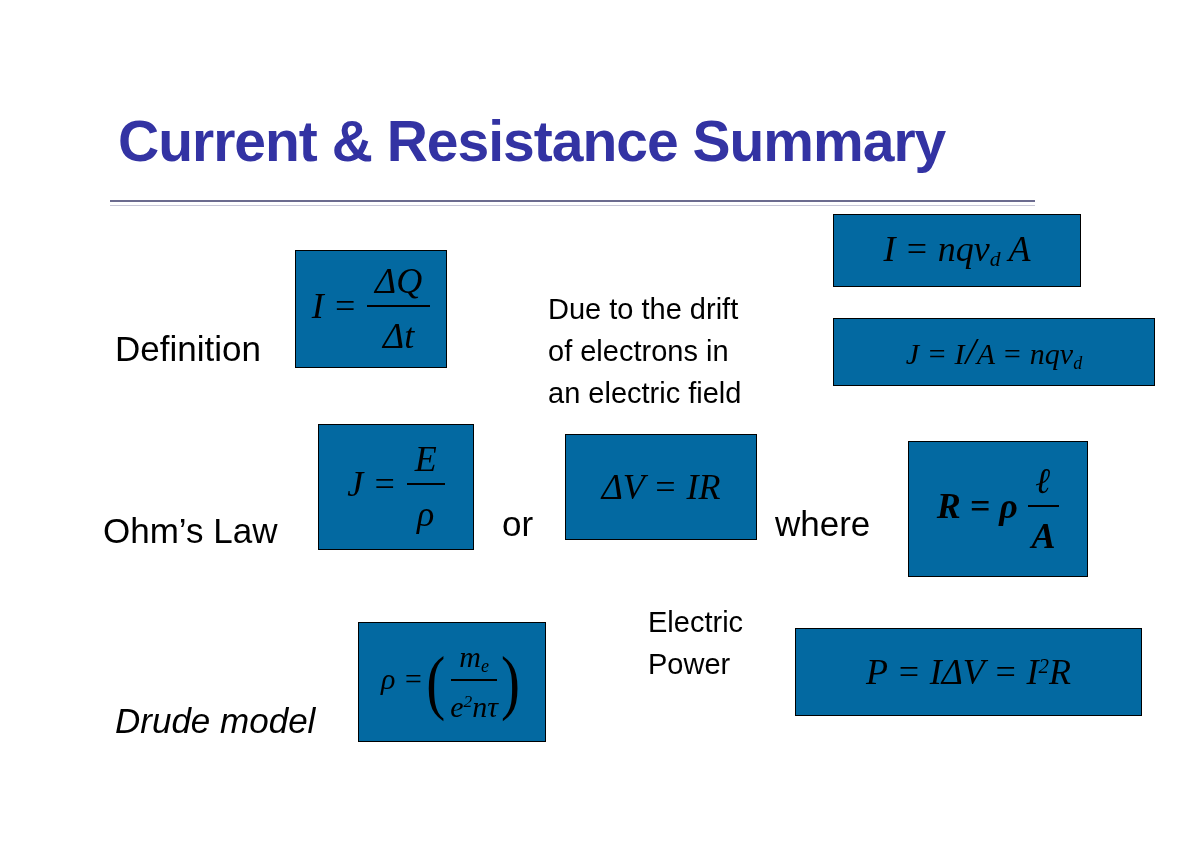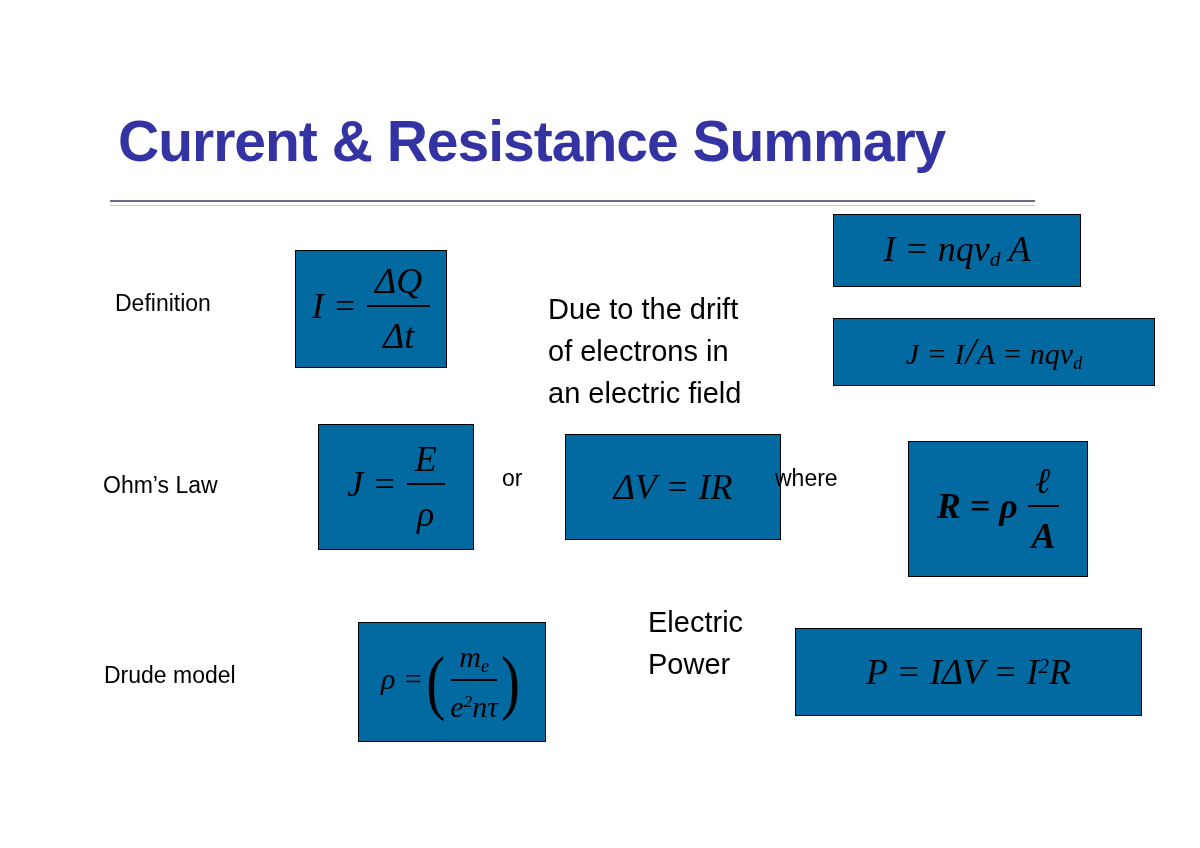--- a/index.html
+++ b/index.html
@@ -12,21 +12,21 @@
   .title {
     font-size:57px; font-weight:bold; color:#3333A3; letter-spacing:-1px;
     white-space:nowrap;
   }
   .title-rule {
     height:3px;
     border-top:2px solid #6b6b8f;
     border-bottom:1px solid #c8c8d8;
   }
 
-  .label { font-size:23px; color:#000; white-space:nowrap; }
+  .label { font-size:35px; color:#000; white-space:nowrap;margin-top:39px; }
   .note  { font-size:29px; line-height:42px; color:#000; }
 
   .box {
     position:absolute;
     background:#0369a1;
     border:1.5px solid #000;
     display:flex; align-items:center; justify-content:center;
     box-sizing:border-box;
   }
 
@@ -99,36 +99,36 @@
     <span class="formula">
       <span>J =</span><span class="frac">
           <span class="num">E</span>
           <span class="den">ρ</span>
         </span>
     </span>
   </div>
 
   <div class="abs label" style="left:502px; top:465px;">or</div>
 
-  <div class="box" style="left:565px; top:434px; width:216px; height:106px;">
+  <div class="box" style="left:565px; top:434px; width:192px; height:106px;">
     <span class="formula">ΔV = IR</span>
   </div>
 
   <div class="abs label" style="left:775px; top:465px;">where</div>
 
   <div class="box" style="left:908px; top:421px; width:180px; height:136px;margin-top:20px;">
     <span class="formula bold">
       <span>R = ρ</span><span class="frac">
           <span class="num">ℓ</span>
           <span class="den">A</span>
         </span>
     </span>
   </div>
 
-  <div class="abs label" style="left:104px; top:662px;">Drude model</div>
+  <div class="abs label" style="left:115px; top:662px;font-style:italic;">Drude model</div>
 
   <div class="box" style="left:358px; top:622px; width:188px; height:120px;">
     <span class="formula small">
       <span>ρ =</span><span class="paren">(</span><span class="frac" style="margin-left:2px;">
           <span class="num"><span>m</span><span class="sub">e</span></span>
           <span class="den"><span>e</span><span class="sup">2</span><span>nτ</span></span>
         </span><span class="paren">)</span>
     </span>
   </div>
 

